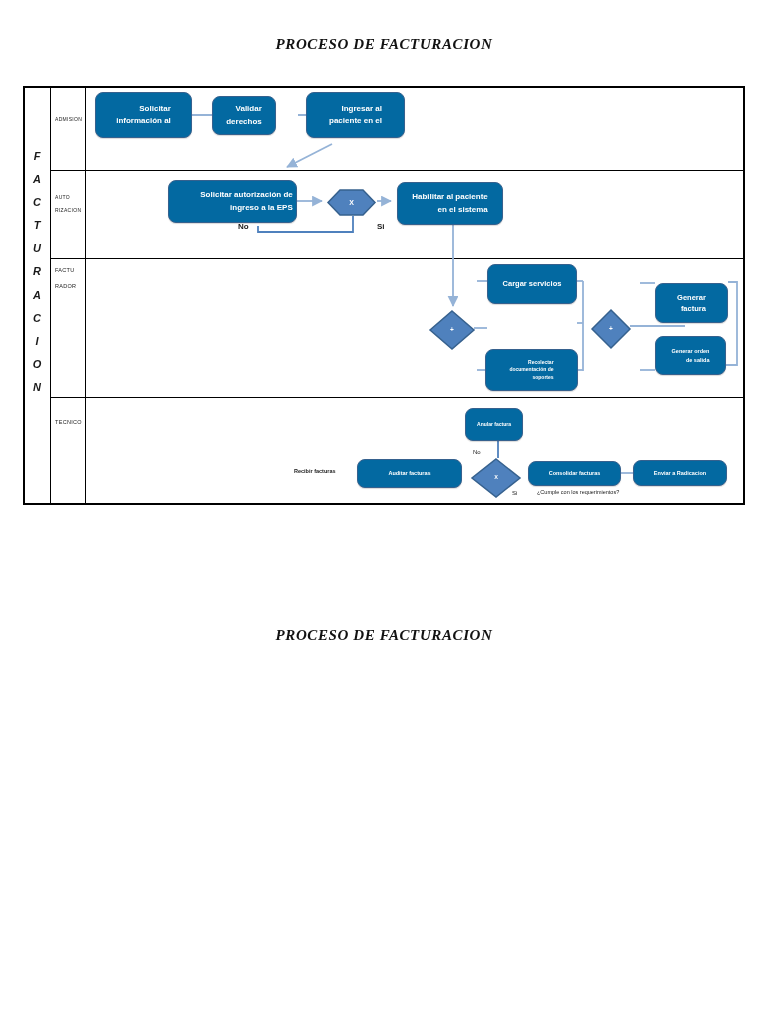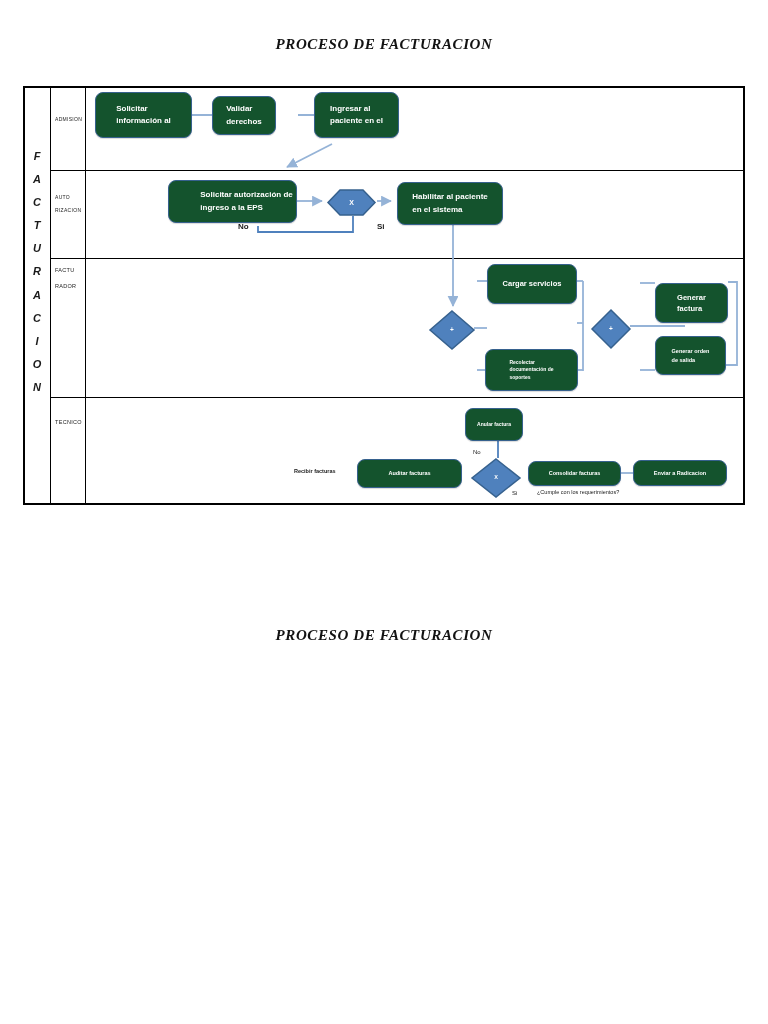--- a/index.html
+++ b/index.html
@@ -23,22 +23,22 @@
   .vletters span{
     font-family:"Liberation Sans",sans-serif;font-weight:bold;font-style:italic;
     font-size:11px;color:#1a1a1a;line-height:1;
   }
   
   .lane-label{
     font-size:5px;color:#222;letter-spacing:0.3px;line-height:1;white-space:nowrap;
   }
   
   .node{
-    background:#14532d;border:1.5px solid #36618e;border-radius:8px;
-    color:#fff;font-weight:bold;text-align:left;white-space:pre-line;
+    background:#0369a1;border:1.5px solid #36618e;border-radius:8px;
+    color:#fff;font-weight:bold;text-align:right;white-space:pre-line;
     display:flex;align-items:center;justify-content:center;
     box-sizing:border-box;box-shadow:0 1px 1px rgba(0,0,0,0.15);
   }
   .f8{font-size:8px;line-height:1.55;}
   .f75{font-size:7.5px;line-height:1.5;}
   .f55{font-size:5.5px;line-height:1.5;}
   .f5{font-size:5px;line-height:1.5;}
   
   .shape-label{
     color:#fff;font-weight:bold;text-align:center;line-height:1;
@@ -118,21 +118,21 @@
     <polygon points="340,190 363,190 375,202.5 363,215 340,215 328,202.5" fill="#4f81bd" stroke="#36618e" stroke-width="1.5"></polygon>
     <polygon points="452,311 474,330 452,349 430,330" fill="#4f81bd" stroke="#36618e" stroke-width="1.5"></polygon>
     <polygon points="611,310 630,329 611,348 592,329" fill="#4f81bd" stroke="#36618e" stroke-width="1.5"></polygon>
     <polygon points="496,459 520,478 496,497 472,478" fill="#4f81bd" stroke="#36618e" stroke-width="1.5"></polygon>
   </svg>
 
   <div class="abs node f8" style="left:95px;top:92px;width:97px;height:46px;">Solicitar
 información al</div>
   <div class="abs node f8" style="left:212px;top:96px;width:64px;height:39px;">Validar
 derechos</div>
-  <div class="abs node f8" style="left:314px;top:92px;width:85px;height:46px;">Ingresar al
+  <div class="abs node f8" style="left:306px;top:92px;width:99px;height:46px;">Ingresar al
 paciente en el</div>
 
   <div class="abs node f8" style="left:168px;top:180px;width:129px;height:43px;padding-left:28px;">Solicitar autorización de
 ingreso a la EPS</div>
   <div class="abs shape-label" style="left:328px;top:190px;width:47px;height:25px;font-size:7px;">X</div>
   <div class="abs node f8" style="left:397px;top:182px;width:106px;height:43px;">Habilitar al paciente
 en el sistema</div>
   <div class="abs flow-text bold" style="left:238px;top:223px;font-size:8px;">No</div>
   <div class="abs flow-text bold" style="left:377px;top:223px;font-size:8px;">Si</div>
 

